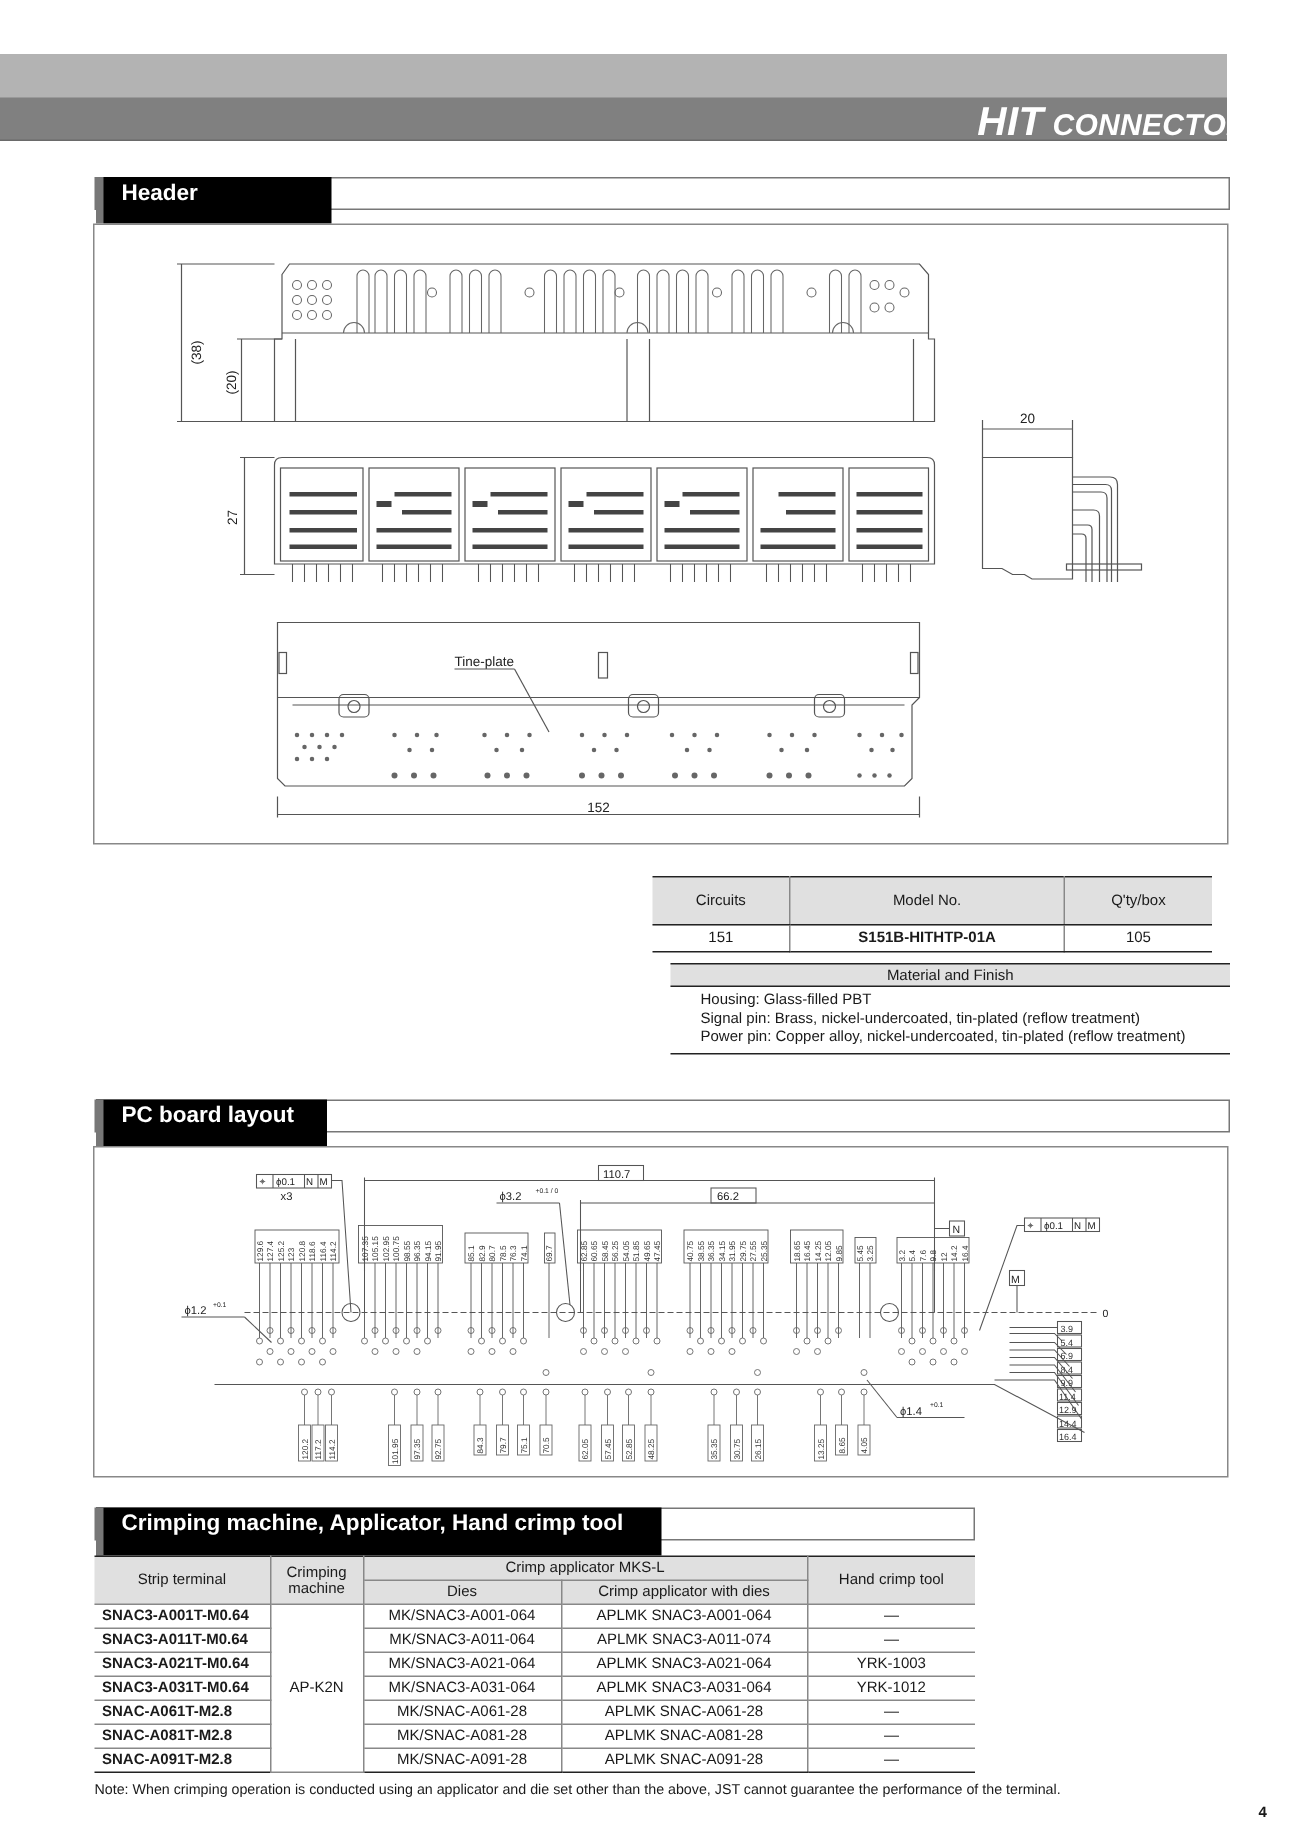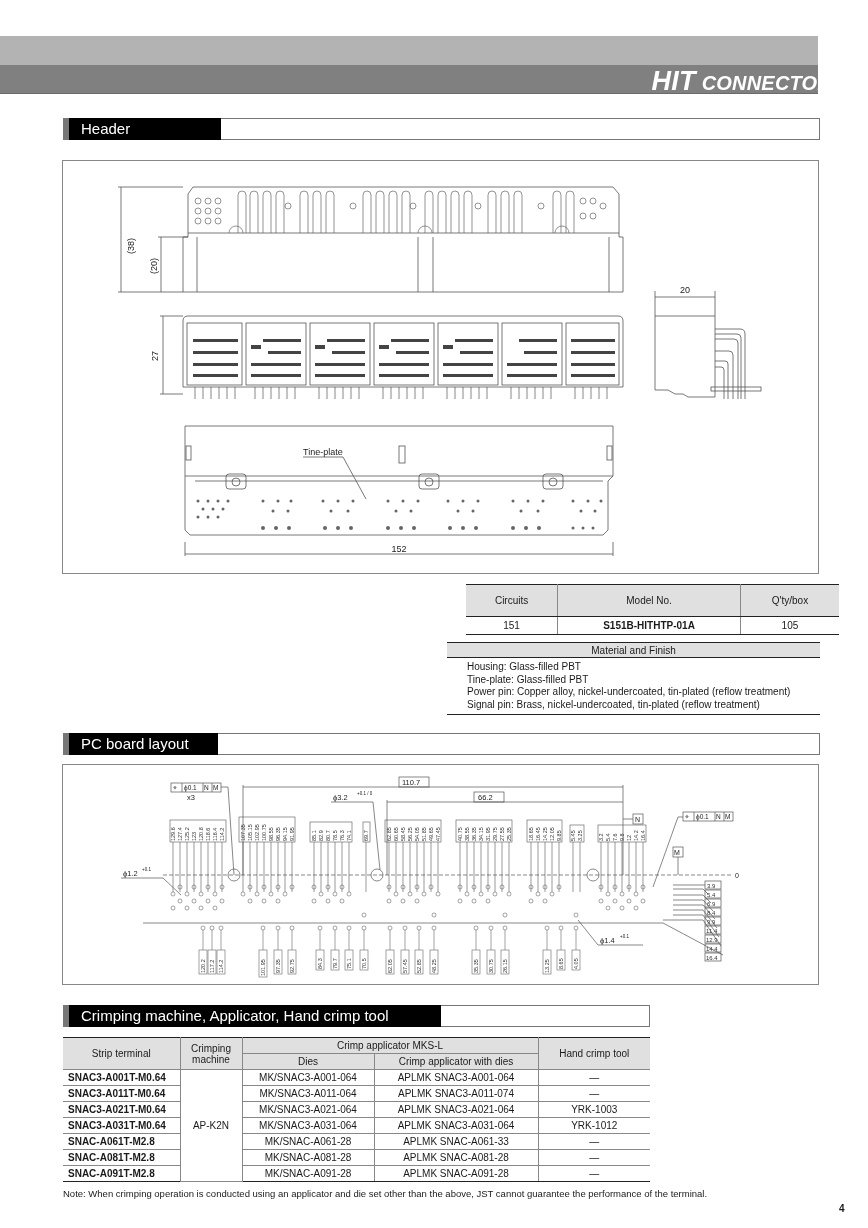--- a/index.html
+++ b/index.html
@@ -6,25 +6,25 @@
   html, body { width: 868px; height: 1228px; background: #ffffff; overflow: hidden; }
   body { position: relative; font-family: "Liberation Sans", sans-serif; color: #1a1a1a; }
 
   .band-light { position: absolute; left: 0; top: 36px; width: 818px; height: 30px; background: #b3b3b3; }
   .band-dark { position: absolute; left: 0; top: 65px; width: 818px; height: 29px; background: #808080; border-bottom: 1px solid #6a6a6a; }
   .brand { position: absolute; right: 36px; top: 66px; height: 28px; color: #ffffff; font-style: italic; font-weight: bold; letter-spacing: 0.2px; white-space: nowrap; }
   .brand .b1 { font-size: 27px; }
   .brand .b2 { font-size: 20px; margin-left: 6px; }
 
   .sec-head { position: absolute; left: 63px; height: 22px; border: 1px solid #777; background: #fff; }
-  .sec-head .label { position: absolute; left: 0; top: -1px; height: 22px; background: #000; color: #fff; font-weight: normal; font-size: 15px; line-height: 22px; padding-left: 12px; border-left: 5px solid #777; white-space: nowrap; }
+  .sec-head .label { position: absolute; left: 0; top: -1px; height: 32px; background: #000; color: #fff; font-weight: bold; font-size: 15px; line-height: 22px; padding-left: 12px; border-left: 5px solid #777; white-space: nowrap; }
 
   .frame { position: absolute; border: 1px solid #888; background: #fff; }
 
-  .spec-table { position: absolute; left: 466px; top: 584px; width: 373px; border-collapse: collapse; font-size: 10px; }
+  .spec-table { position: absolute; left: 435px; top: 584px; width: 373px; border-collapse: collapse; font-size: 10px; }
   .spec-table th { background: #e0e0e0; font-weight: normal; height: 32px; border-top: 1px solid #222; border-bottom: 1px solid #222; border-right: 1px solid #888; text-align: center; }
   .spec-table th:last-child, .spec-table td:last-child { border-right: none; }
   .spec-table td { height: 18px; text-align: center; border-bottom: 1px solid #222; border-right: 1px solid #888; }
   .spec-table td.bold { font-weight: bold; }
 
   .mat { position: absolute; left: 447px; top: 642px; width: 373px; font-size: 10px; }
   .mat .mat-head { background: #e0e0e0; text-align: center; height: 16px; line-height: 16px; border-top: 1px solid #222; border-bottom: 1px solid #222; }
   .mat .mat-body { padding: 3px 0 3px 20px; line-height: 12.5px; border-bottom: 1px solid #222; }
 
   .crimp-table { position: absolute; left: 63px; top: 1037px; width: 587px; border-collapse: collapse; font-size: 10px; }
@@ -47,21 +47,21 @@
 <div class="band-light"></div>
 <div class="band-dark"></div>
 <div class="brand">
   <span class="b1">HIT</span><span class="b2">CONNECTOR</span>
 </div>
 
 <div class="sec-head" style="top:118px; width:757px;">
   <div class="label" style="width:157px;">Header</div>
 </div>
 
-<div class="frame" style="left:62px; top:160px; width:757px; height:414px;">
+<div class="frame" style="left:62px; top:149px; width:757px; height:414px;">
   <svg width="757" height="414" viewBox="0 0 757 414">
     <g stroke="#555" stroke-width="0.8" fill="none">
 
       <line x1="58" y1="26" x2="58" y2="131"></line>
       <line x1="55" y1="26" x2="120" y2="26"></line>
       <line x1="55" y1="131" x2="120" y2="131"></line>
       <line x1="98" y1="76" x2="98" y2="131"></line>
       <line x1="95" y1="76" x2="125" y2="76"></line>
       <path d="M125 33 L130 26 L550 26 L556 33 L556 76 L560 76 L560 131 L120 131 L120 76 L125 76 Z"></path>
       <line x1="134" y1="76" x2="134" y2="131"></line>
@@ -267,23 +267,22 @@
       <td class="bold">S151B-HITHTP-01A</td>
       <td>105</td>
     </tr>
   </tbody>
 </table>
 
 <div class="mat">
   <div class="mat-head">Material and Finish</div>
   <div class="mat-body">
     <div>Housing: Glass-filled PBT</div>
-    <div>Tine-plate: Glass-filled PBT</div>
+    <div>Signal pin: Brass, nickel-undercoated, tin-plated (reflow treatment)</div>
     <div>Power pin: Copper alloy, nickel-undercoated, tin-plated (reflow treatment)</div>
-    <div>Signal pin: Brass, nickel-undercoated, tin-plated (reflow treatment)</div>
   </div>
 </div>
 
 <div class="sec-head" style="top:733px; width:757px;">
   <div class="label" style="width:154px;">PC board layout</div>
 </div>
 
 <div class="frame" style="left:62px; top:764px; width:757px; height:221px;">
   <svg width="757" height="221" viewBox="0 0 757 221">
     <g stroke="#555" stroke-width="0.7" fill="none">
@@ -641,21 +640,21 @@
     </tr>
     <tr>
       <td class="term">SNAC3-A031T-M0.64</td>
       <td>MK/SNAC3-A031-064</td>
       <td>APLMK SNAC3-A031-064</td>
       <td>YRK-1012</td>
     </tr>
     <tr>
       <td class="term">SNAC-A061T-M2.8</td>
       <td>MK/SNAC-A061-28</td>
-      <td>APLMK SNAC-A061-33</td>
+      <td>APLMK SNAC-A061-28</td>
       <td>—</td>
     </tr>
     <tr>
       <td class="term">SNAC-A081T-M2.8</td>
       <td>MK/SNAC-A081-28</td>
       <td>APLMK SNAC-A081-28</td>
       <td>—</td>
     </tr>
     <tr>
       <td class="term">SNAC-A091T-M2.8</td>

